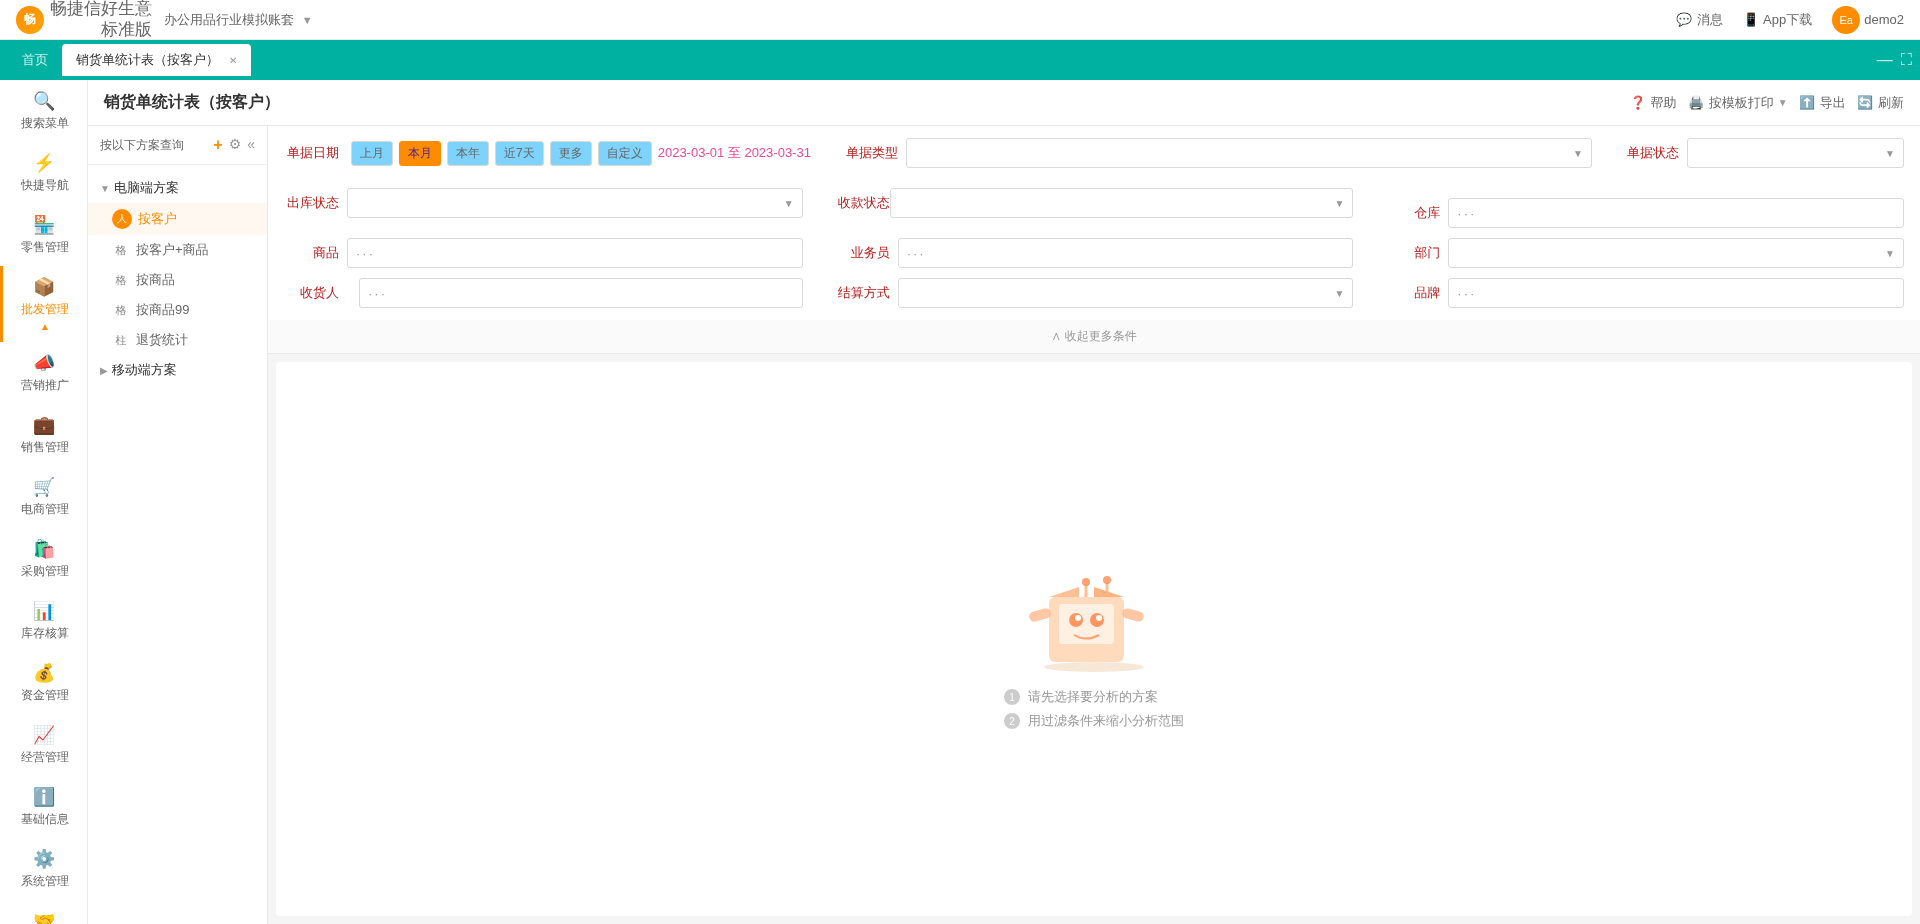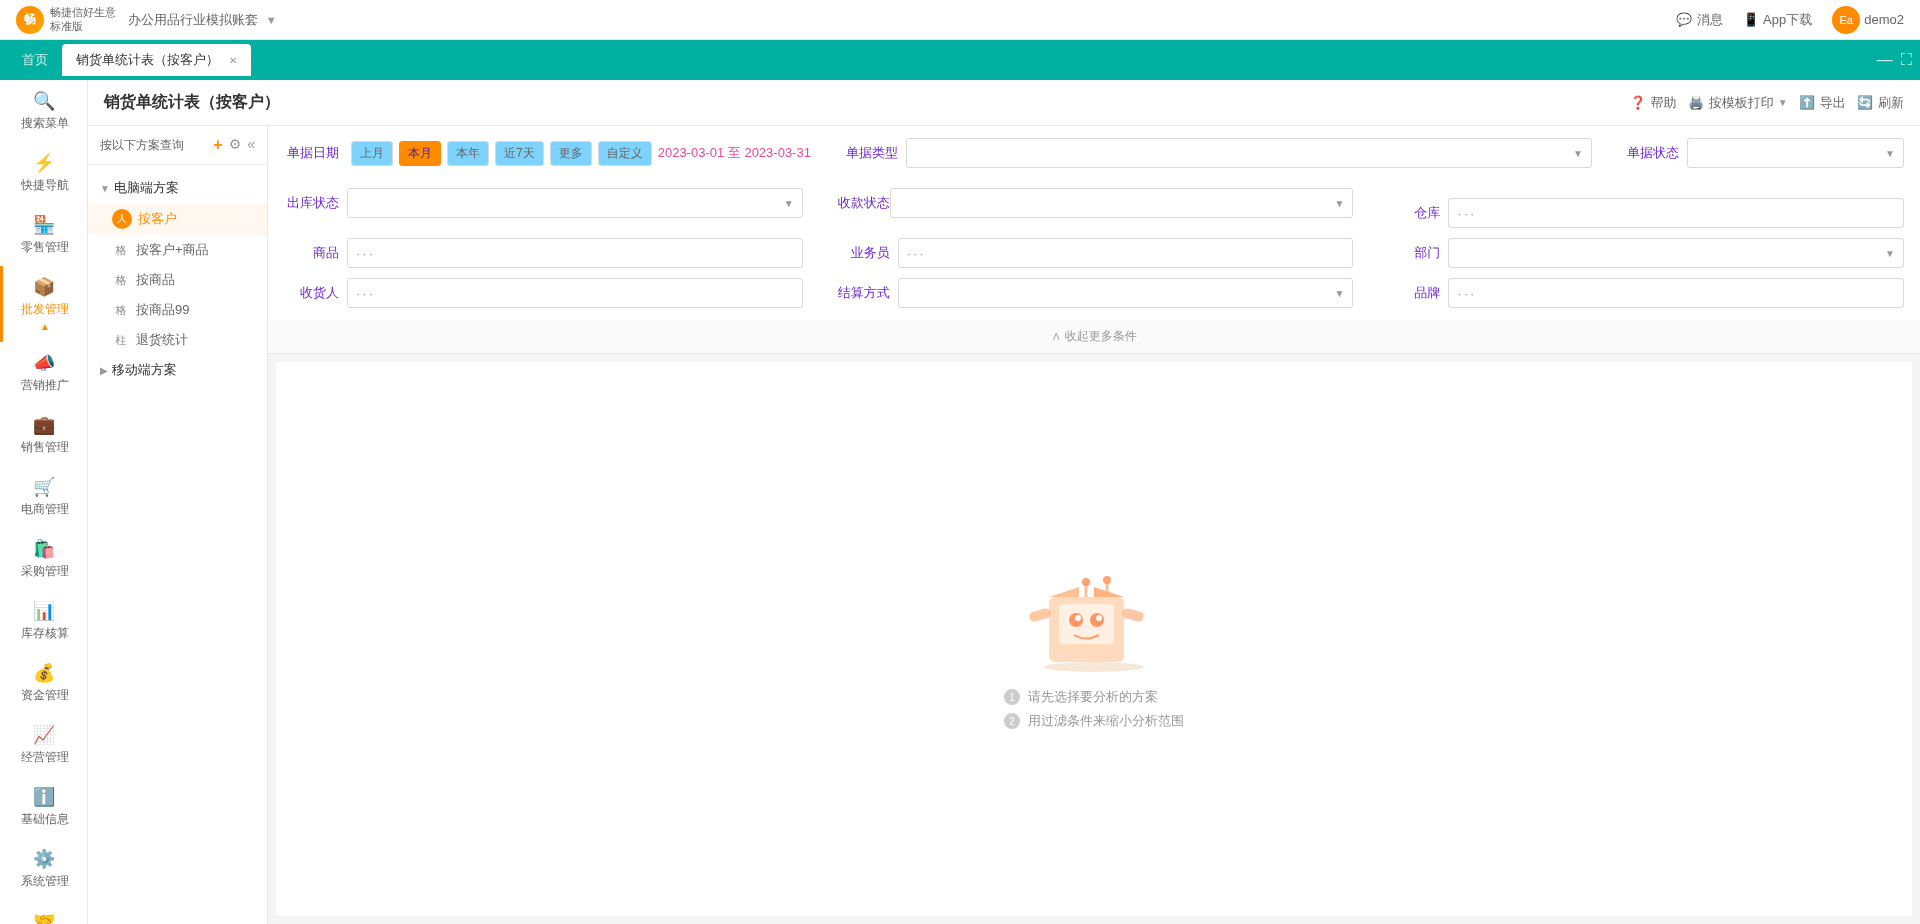--- a/index.html
+++ b/index.html
@@ -3,21 +3,21 @@
   <meta charset="utf-8">
   <style>
     * { box-sizing: border-box; margin: 0; padding: 0; }
     body { font-family: 'Microsoft YaHei', Arial, sans-serif; font-size: 13px; background: #f5f5f5; color: #333; height: 924px; overflow: hidden; display: flex; flex-direction: column; }
 
     
     .top-bar { background: #fff; height: 40px; display: flex; align-items: center; justify-content: space-between; padding: 0 16px; border-bottom: 1px solid #e8e8e8; flex-shrink: 0; }
     .top-bar-left { display: flex; align-items: center; gap: 12px; }
     .logo-area { display: flex; align-items: center; gap: 6px; }
     .logo-icon { width: 28px; height: 28px; background: linear-gradient(135deg, #ff8c00, #ffa500); border-radius: 50%; display: flex; align-items: center; justify-content: center; color: white; font-size: 12px; font-weight: bold; }
-    .logo-text { font-size: 11px; color: #666; line-height: 1.2; }
+    .logo-text { font-size: 17px; color: #666; line-height: 1.2; text-align: right; }
     .app-title { font-size: 13px; color: #666; }
     .top-bar-right { display: flex; align-items: center; gap: 20px; }
     .top-bar-btn { display: flex; align-items: center; gap: 4px; color: #666; font-size: 13px; cursor: pointer; }
     .user-avatar { width: 28px; height: 28px; background: #ff8c00; border-radius: 50%; display: flex; align-items: center; justify-content: center; color: white; font-size: 11px; }
 
     
     .tab-bar { background: #00b0a0; height: 40px; display: flex; align-items: center; flex-shrink: 0; padding: 0 8px; }
     .tab { display: flex; align-items: center; gap: 6px; padding: 0 14px; height: 32px; border-radius: 4px 4px 0 0; cursor: pointer; font-size: 13px; color: rgba(255,255,255,0.8); }
     .tab.home { background: transparent; }
     .tab.active { background: #fff; color: #333; }
@@ -54,21 +54,21 @@
 
     
     .main-panel { flex: 1; display: flex; flex-direction: column; overflow: hidden; padding: 0; }
 
     .page-header { background: #fff; padding: 12px 16px; display: flex; align-items: center; justify-content: space-between; border-bottom: 1px solid #e8e8e8; }
     .page-title { font-size: 16px; font-weight: bold; color: #333; }
     .page-actions { display: flex; align-items: center; gap: 12px; }
     .page-action-btn { display: flex; align-items: center; gap: 4px; color: #666; font-size: 13px; cursor: pointer; }
     .filter-row { display: flex; align-items: center; gap: 12px; margin-bottom: 10px; }
     .filter-row:last-child { margin-bottom: 0; }
-    .filter-label { color: #6d28d9; font-size: 13px; white-space: nowrap; min-width: 55px; text-align: right; }
+    .filter-label { color: #b91c1c; font-size: 13px; white-space: nowrap; min-width: 55px; text-align: right; }
     .filter-date-group { display: flex; align-items: center; gap: 6px; }
     .date-btn { padding: 3px 8px; border: 1px solid #d9d9d9; border-radius: 3px; background: #7dd3fc; cursor: pointer; font-size: 12px; color: #666; }
     .date-btn.active { background: #ff8c00; color: #4c1d95; border-color: #ff8c00; }
     .date-range { font-size: 13px; color: #ec4899; }
     .filter-select { flex: 1; height: 30px; border: 1px solid #d9d9d9; border-radius: 3px; display: flex; align-items: center; justify-content: space-between; padding: 0 8px; cursor: pointer; background: #fff; font-size: 13px; color: #333; }
     .filter-select .placeholder { color: #bbb; }
     .filter-select .arrow { color: #999; font-size: 10px; }
     .filter-select .dots { color: #999; letter-spacing: 2px; }
 
     .collapse-bar { text-align: center; padding: 8px; color: #999; font-size: 12px; cursor: pointer; background: #fafafa; border-bottom: 1px solid #e8e8e8; }
@@ -342,21 +342,21 @@
                 <div style="display:flex; align-items:center; gap:8px; flex:1; margin-left:20px;">
                   <span class="filter-label">部门</span>
                   <div class="filter-select" style="flex:1;">
                     <span class="placeholder"></span>
                     <span class="arrow">▼</span>
                   </div>
                 </div>
               </div>
 
               <div class="filter-row">
-                <div style="display:flex; align-items:center; gap:8px; flex:1;">
+                <div style="display:flex; align-items:center; gap:20px; flex:1;">
                   <span class="filter-label">收货人</span>
                   <div class="filter-select" style="flex:1;">
                     <span class="dots">···</span>
                   </div>
                 </div>
                 <div style="display:flex; align-items:center; gap:8px; flex:1; margin-left:20px;">
                   <span class="filter-label">结算方式</span>
                   <div class="filter-select" style="flex:1;">
                     <span class="placeholder"></span>
                     <span class="arrow">▼</span>

